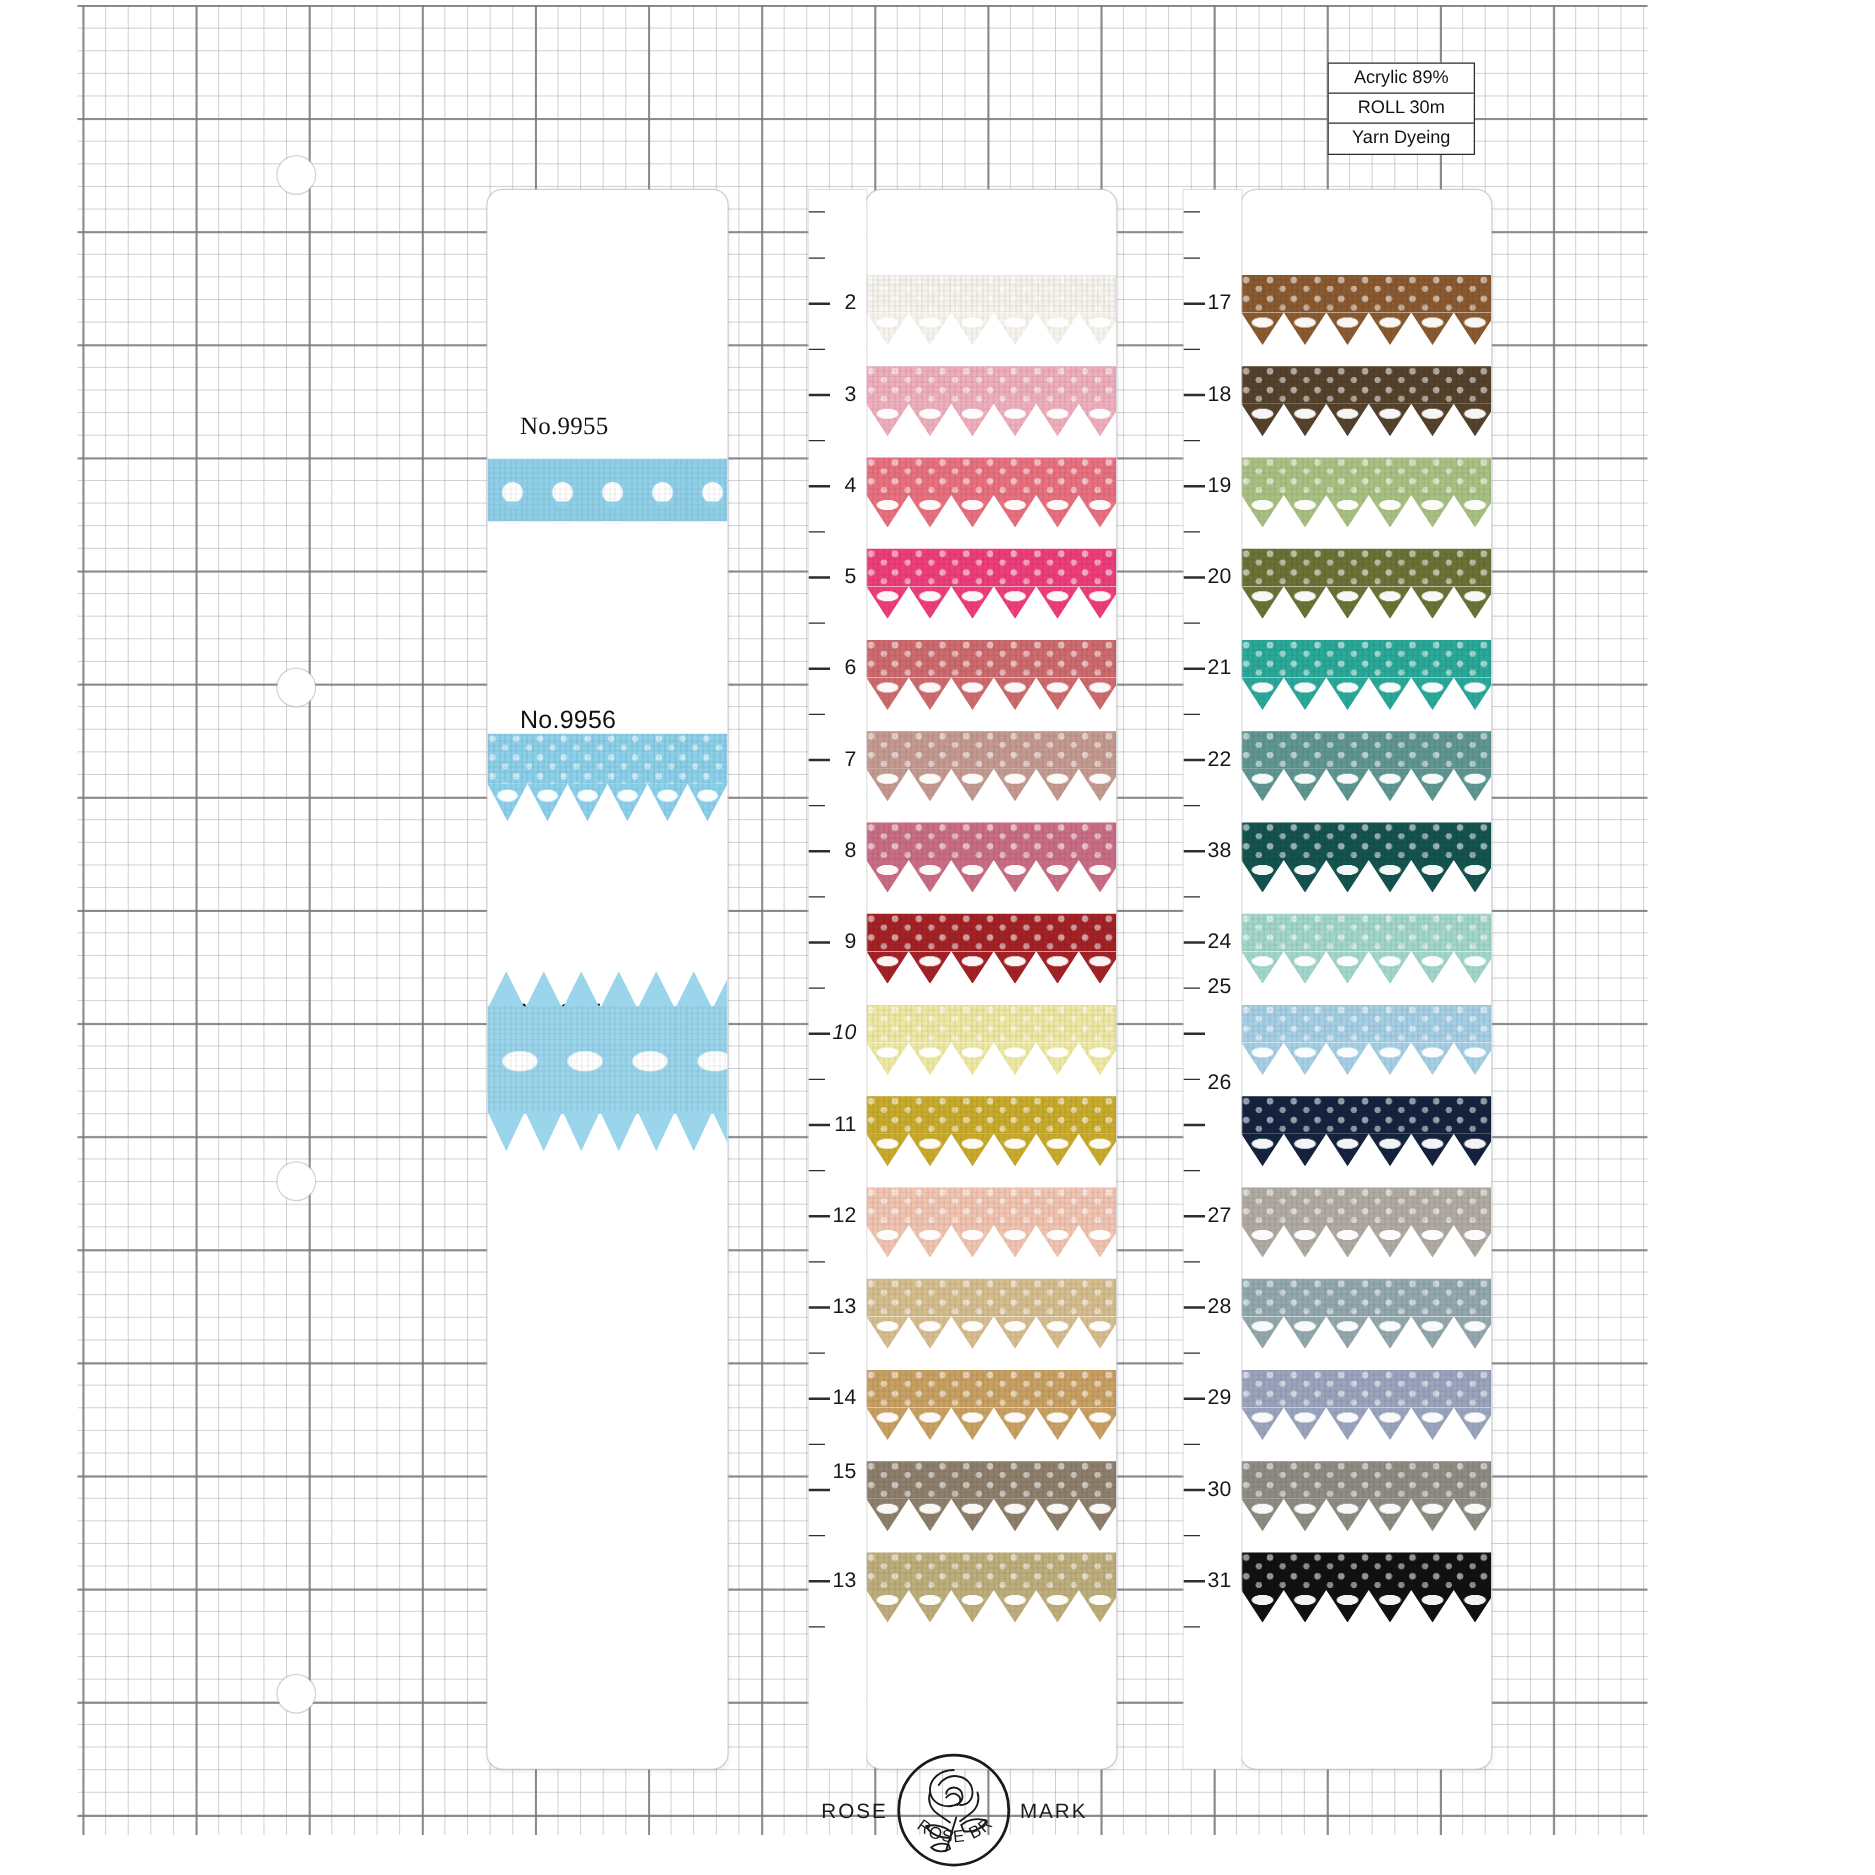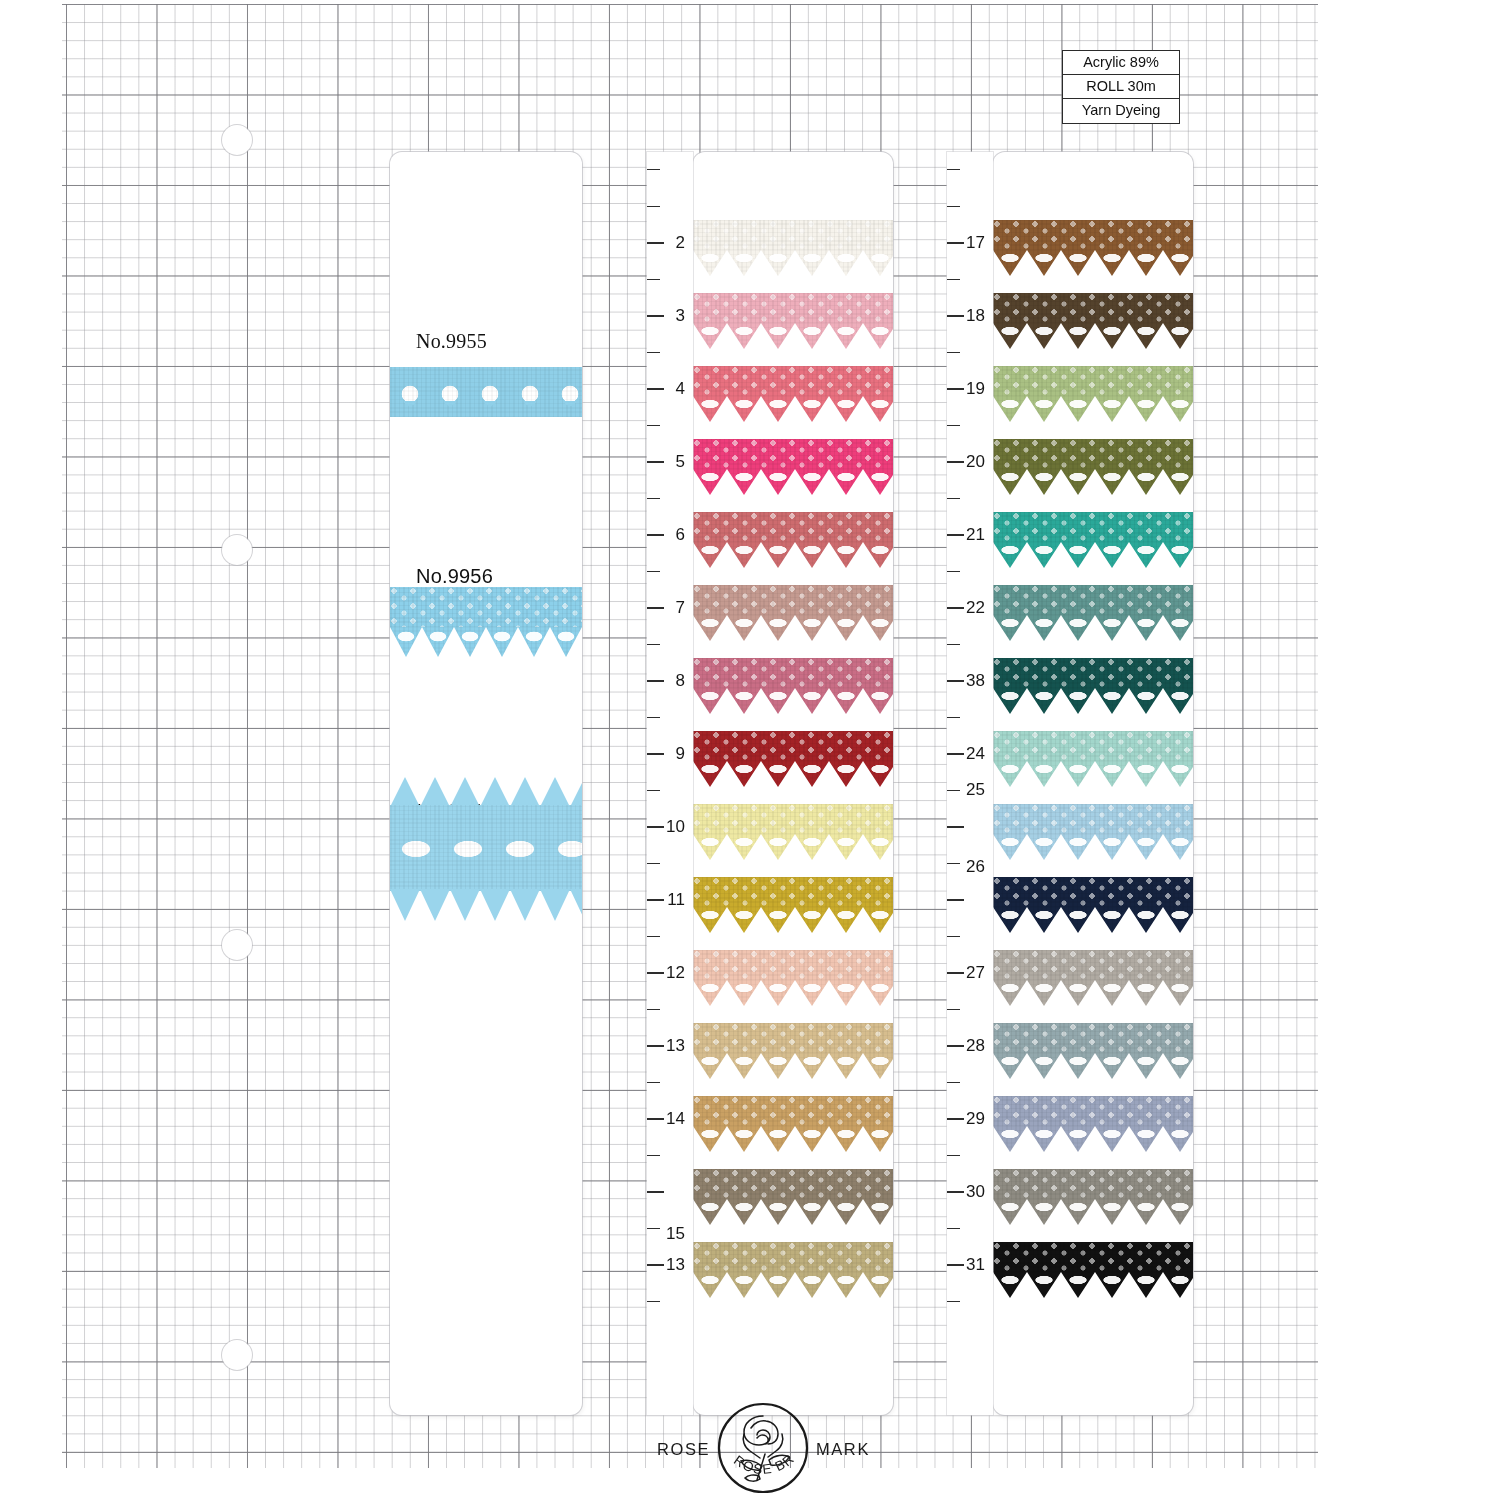--- a/index.html
+++ b/index.html
@@ -361,36 +361,36 @@
       <div class="tick" style="top: 418.5px;"></div>
       <div class="num" style="top: 455px;">7</div>
       <div class="tick major" style="top: 455px;"></div>
       <div class="tick" style="top: 491.5px;"></div>
       <div class="num" style="top: 528px;">8</div>
       <div class="tick major" style="top: 528px;"></div>
       <div class="tick" style="top: 564.5px;"></div>
       <div class="num" style="top: 601px;">9</div>
       <div class="tick major" style="top: 601px;"></div>
       <div class="tick" style="top: 637.5px;"></div>
-      <div class="num" style="top: 674px;">10</div>
+      <div class="num" style="top: 674px; font-style: italic;">10</div>
       <div class="tick major" style="top: 674px;"></div>
       <div class="tick" style="top: 710.5px;"></div>
       <div class="num" style="top: 747px;">11</div>
       <div class="tick major" style="top: 747px;"></div>
       <div class="tick" style="top: 783.5px;"></div>
       <div class="num" style="top: 820px;">12</div>
       <div class="tick major" style="top: 820px;"></div>
       <div class="tick" style="top: 856.5px;"></div>
       <div class="num" style="top: 893px;">13</div>
       <div class="tick major" style="top: 893px;"></div>
       <div class="tick" style="top: 929.5px;"></div>
       <div class="num" style="top: 966px;">14</div>
       <div class="tick major" style="top: 966px;"></div>
       <div class="tick" style="top: 1002.5px;"></div>
-      <div class="num" style="top: 1081px;">15</div>
+      <div class="num" style="top: 1025px;">15</div>
       <div class="tick major" style="top: 1039px;"></div>
       <div class="tick" style="top: 1075.5px;"></div>
       <div class="num" style="top: 1112px;">13</div>
       <div class="tick major" style="top: 1112px;"></div>
       <div class="tick" style="top: 1148.5px;"></div>
       <div class="tick" style="top: 53.5px;"></div>
       <div class="tick" style="top: 17px;"></div>
     </div>
 
   <div class="card" id="card-right">

